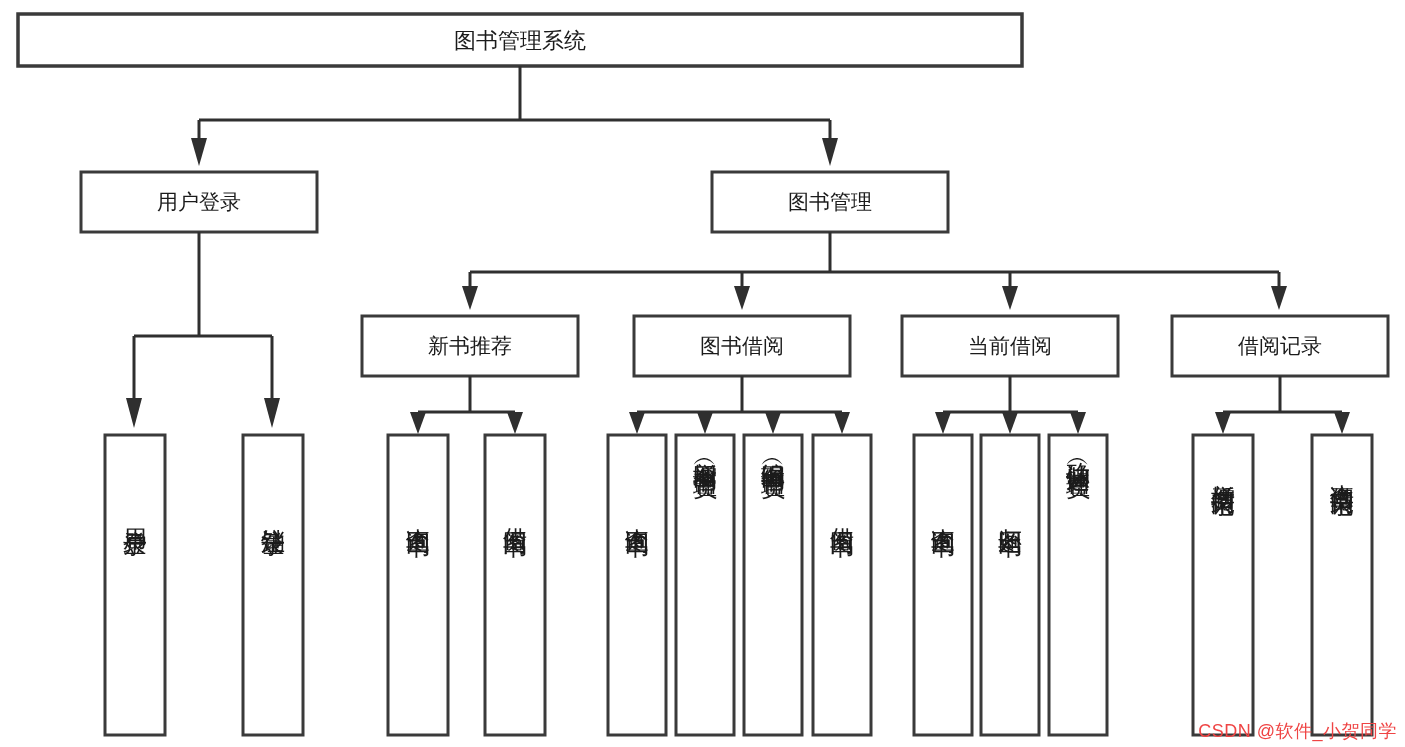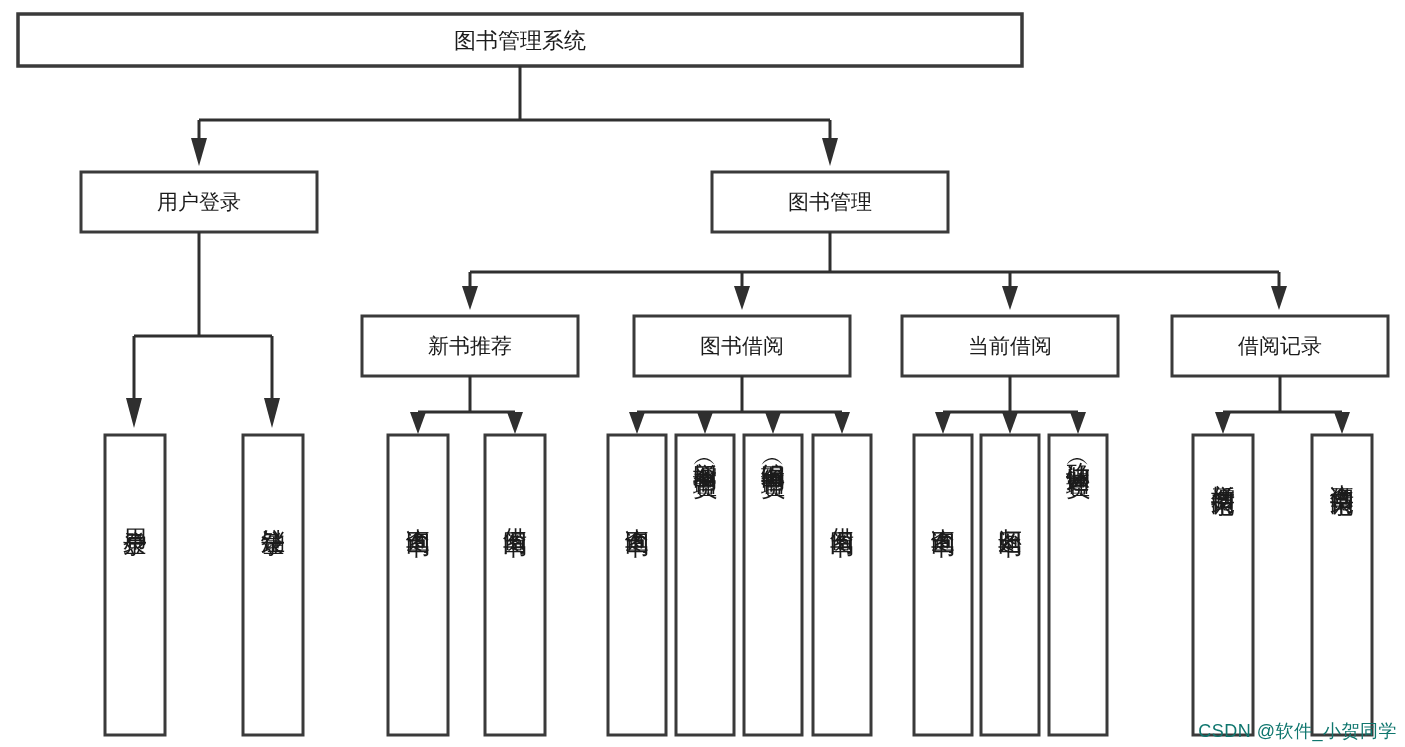--- a/index.html
+++ b/index.html
@@ -72,21 +72,21 @@
     letter-spacing: 2px;
     color: #1b1b1b;
     white-space: nowrap;
   }
   .watermark {
     position: absolute;
     right: 8px;
     bottom: 4px;
     font-family: "Liberation Sans", "DejaVu Sans", sans-serif;
     font-size: 18px;
-    color: #0f766e;
+    color: #ef4444;
     letter-spacing: 0.5px;
     white-space: nowrap;
     margin-top: 32px;
   }
 </style>
 </head>
 <body>
 
 <div id="diagram-root">
 

